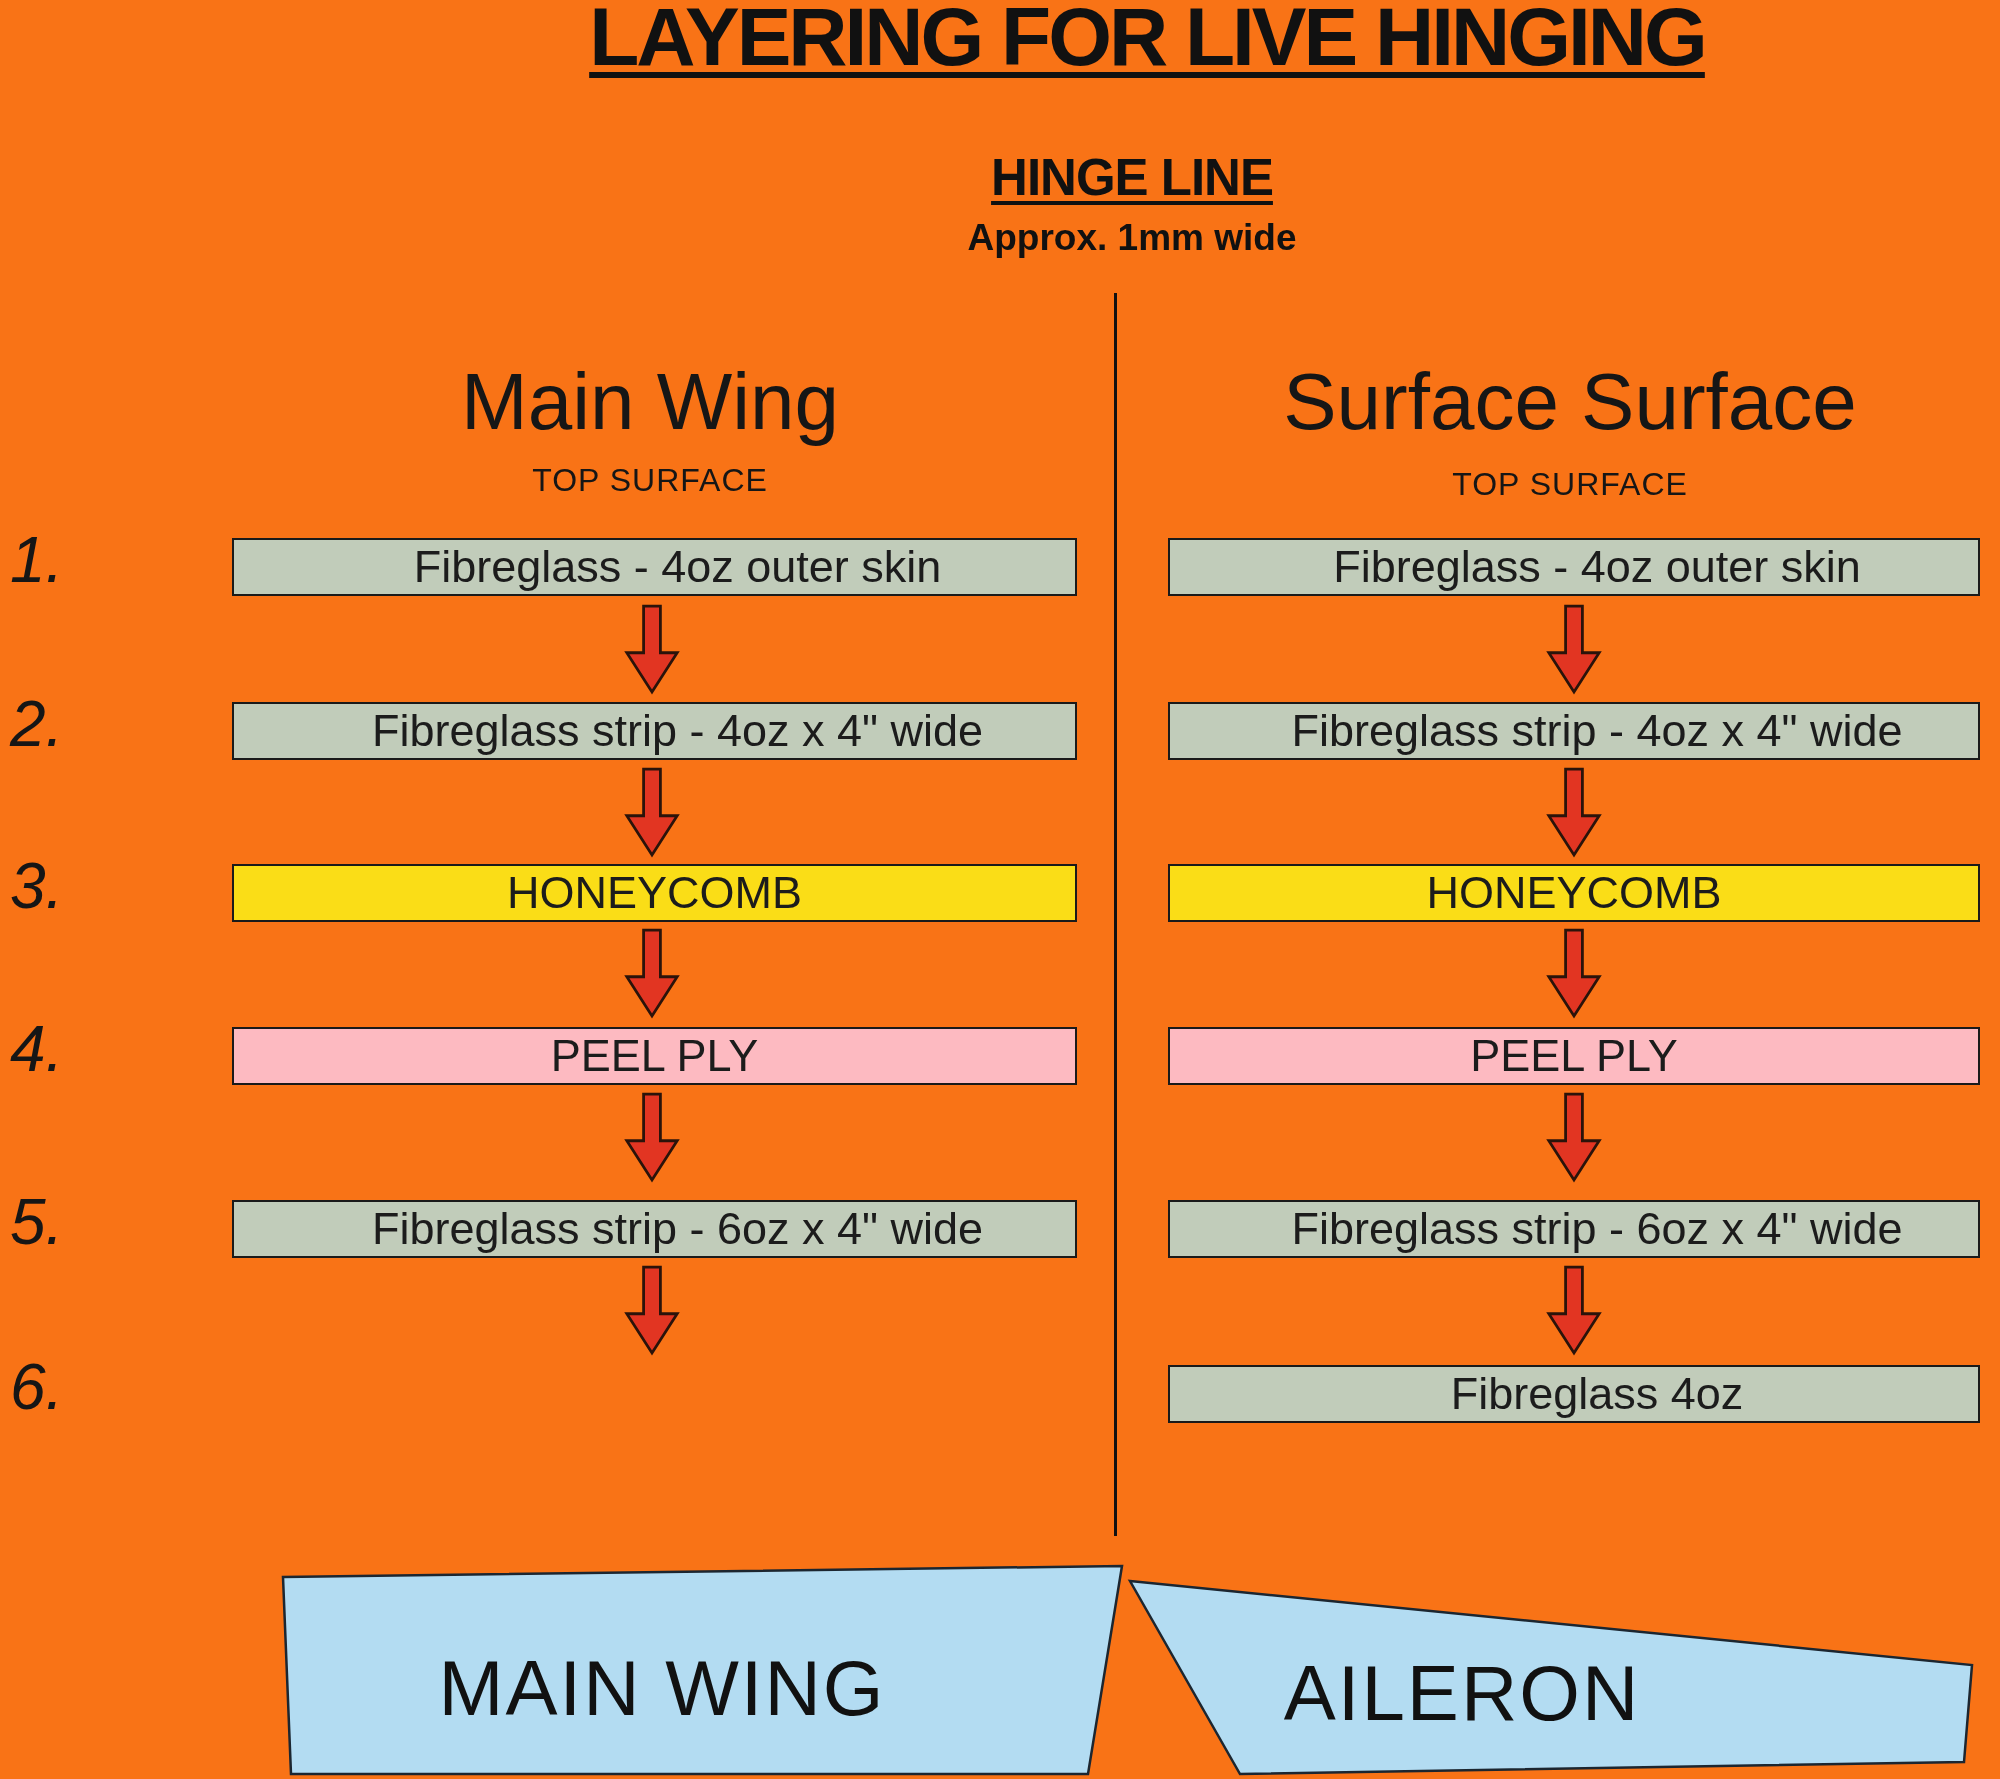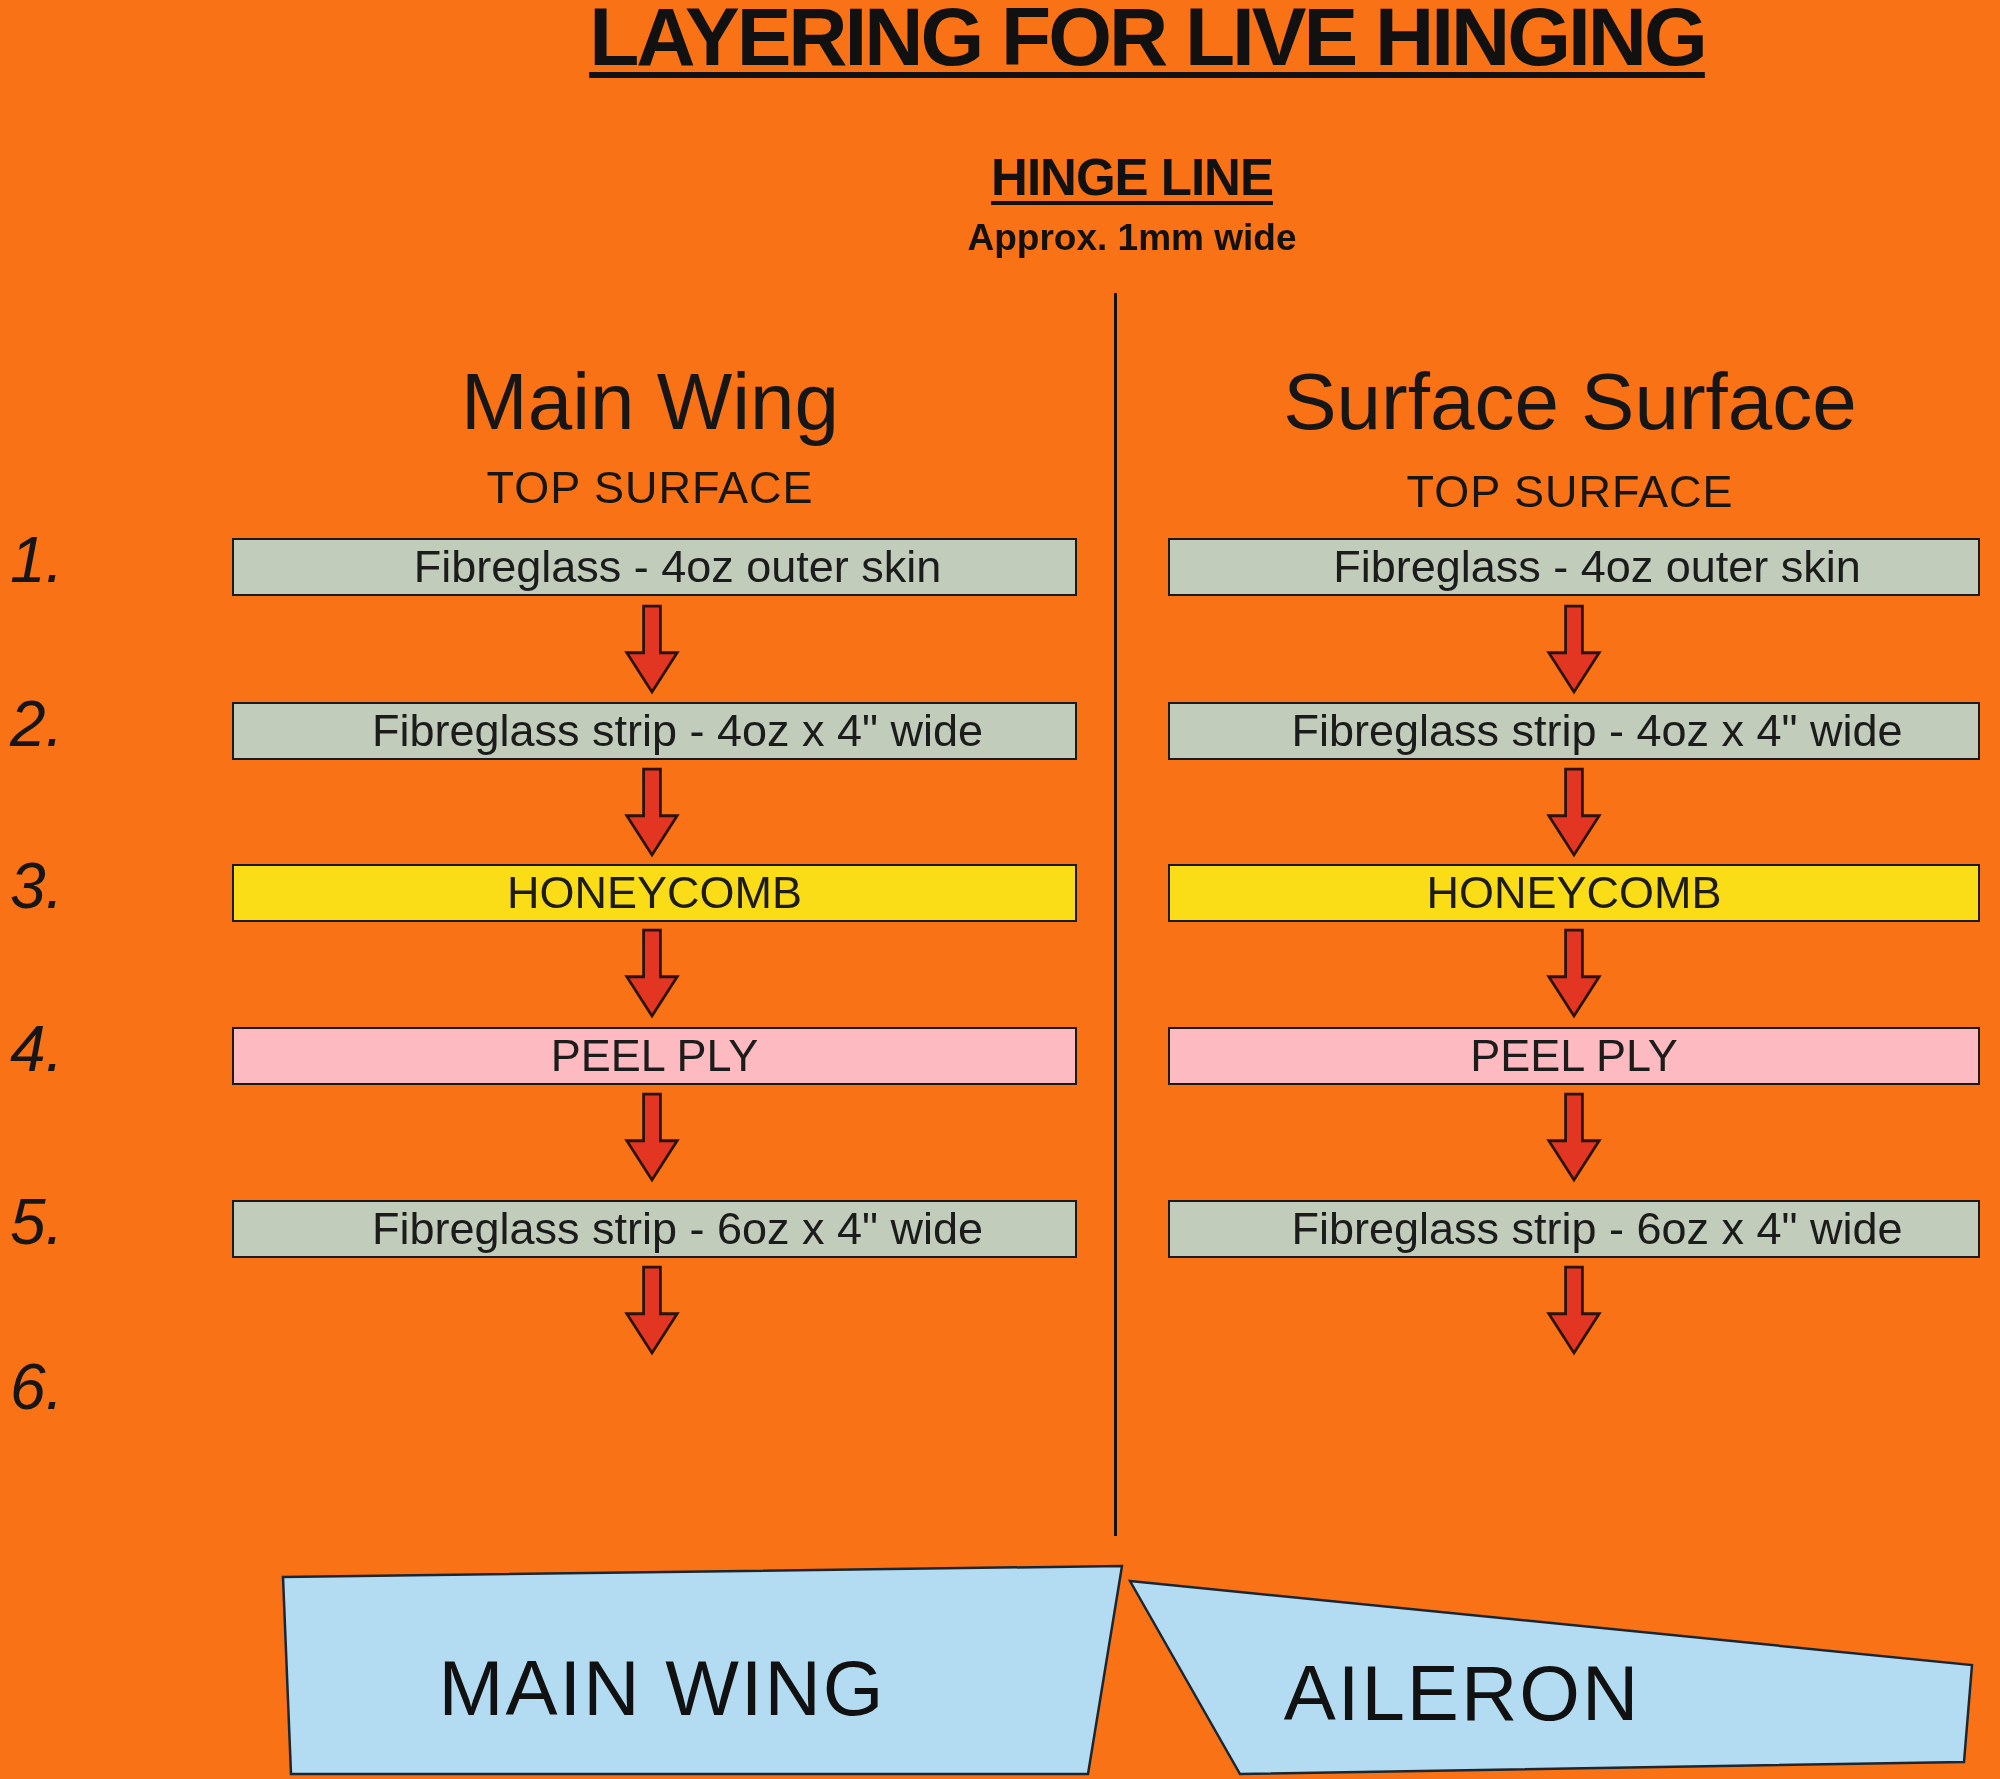--- a/index.html
+++ b/index.html
@@ -14,21 +14,21 @@
     color:#111;
   }
   .hinge-title{
     left:132px;top:152px;font-size:51px;font-weight:bold;letter-spacing:-1px;
     text-decoration:underline;text-decoration-thickness:4px;text-underline-offset:6px;
   }
   .hinge-sub{left:132px;top:219px;font-size:37px;font-weight:bold;}
   .col-header{position:absolute;width:800px;text-align:center;font-size:80px;line-height:1;color:#161616;}
   .col-header.left{left:250px;top:362px;}
   .col-header.right{left:1170px;top:362px;}
-  .surface-label{position:absolute;width:800px;text-align:center;font-size:45px;letter-spacing:1px;color:#161616;}
+  .surface-label{position:absolute;width:800px;text-align:center;font-size:32px;letter-spacing:1px;color:#161616;}
   .surface-label.left{left:250px;top:462px;}
   .surface-label.right{left:1170px;top:466px;}
   .step{position:absolute;left:10px;font-size:64px;font-style:italic;line-height:1;color:#161616;}
   .s1{top:528px}.s2{top:692px}.s3{top:854px}.s4{top:1017px}.s5{top:1190px}.s6{top:1355px}
   .bar{
     position:absolute;height:58px;border:2px solid #1a1a1a;box-sizing:border-box;
     display:flex;align-items:center;justify-content:center;
     font-size:45px;color:#1c1c1c;white-space:nowrap;
   }
   .bar[data-color="green"]{background:#c1ccba;padding-left:46px;}
@@ -75,20 +75,21 @@
   <div class="bar col-l r2" data-color="green">Fibreglass strip - 4oz x 4" wide</div>
   <div class="bar col-l r3" data-color="yellow">HONEYCOMB</div>
   <div class="bar col-l r4" data-color="pink">PEEL PLY</div>
   <div class="bar col-l r5" data-color="green">Fibreglass strip - 6oz x 4" wide</div>
 
   <div class="bar col-r r1" data-color="green">Fibreglass - 4oz outer skin</div>
   <div class="bar col-r r2" data-color="green">Fibreglass strip - 4oz x 4" wide</div>
   <div class="bar col-r r3" data-color="yellow">HONEYCOMB</div>
   <div class="bar col-r r4" data-color="pink">PEEL PLY</div>
   <div class="bar col-r r5" data-color="green">Fibreglass strip - 6oz x 4" wide</div>
+  <div class="bar col-r r6" data-color="green">Fibreglass 4oz</div>
 
   <svg class="arrow al a1" viewBox="0 0 60 96">
       <path d="M21 2 H39 V52 H57 L30 94 L3 52 H21 Z"></path>
     </svg>
   <svg class="arrow al a2" viewBox="0 0 60 96">
       <path d="M21 2 H39 V52 H57 L30 94 L3 52 H21 Z"></path>
     </svg>
   <svg class="arrow al a3" viewBox="0 0 60 96">
       <path d="M21 2 H39 V52 H57 L30 94 L3 52 H21 Z"></path>
     </svg>

